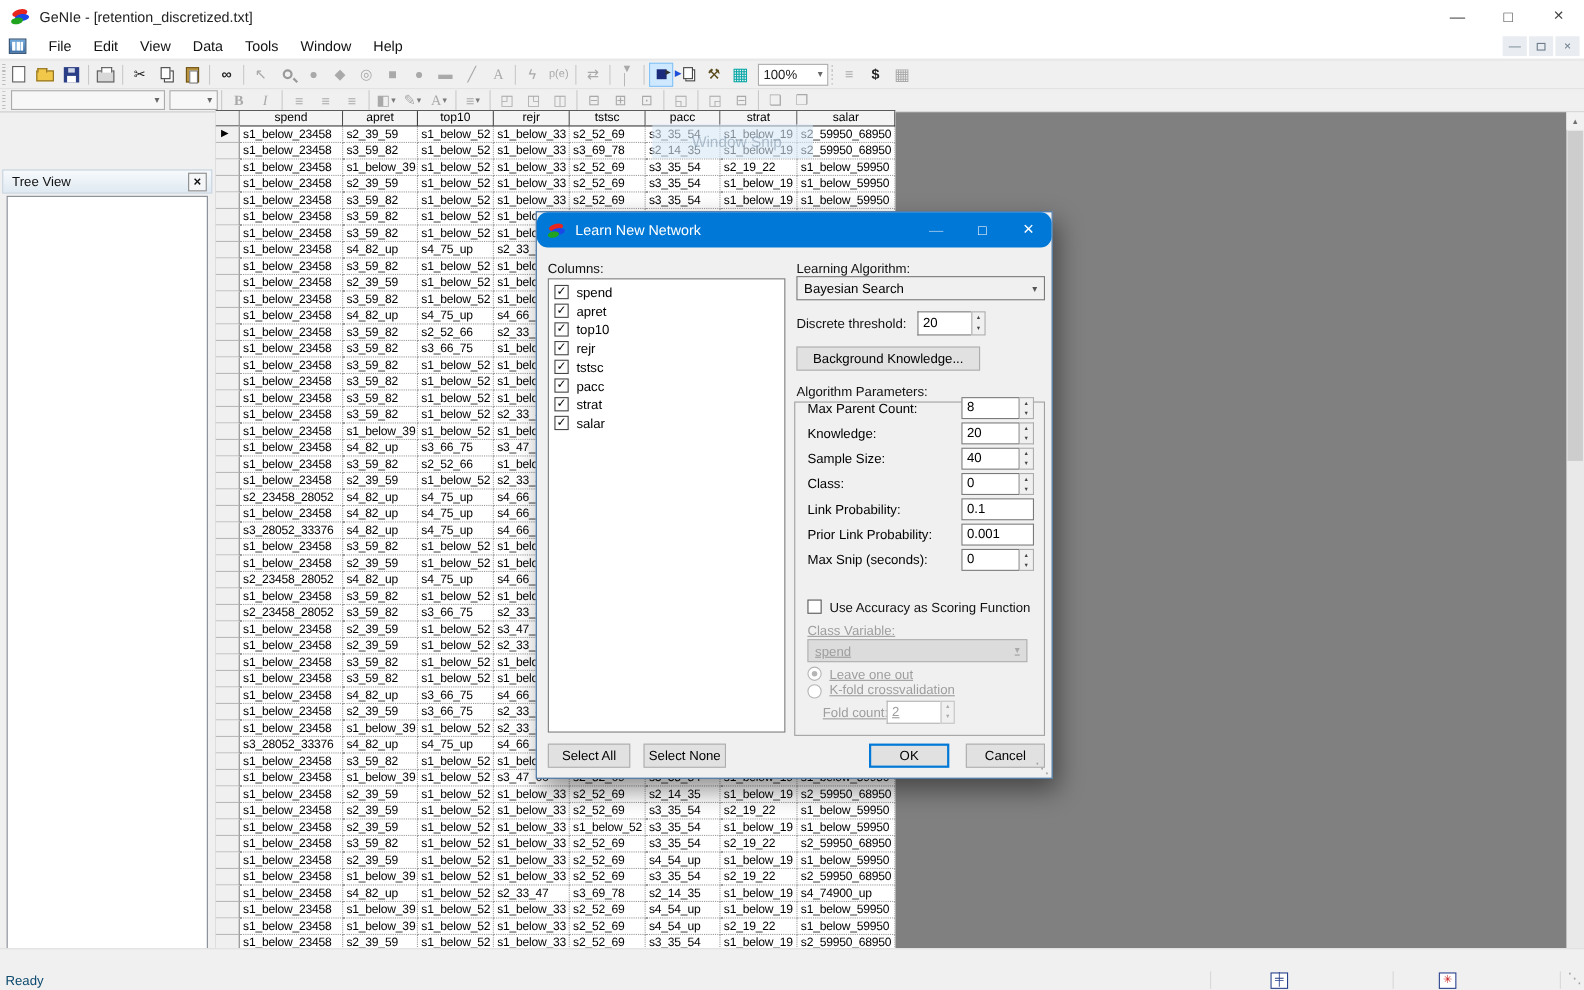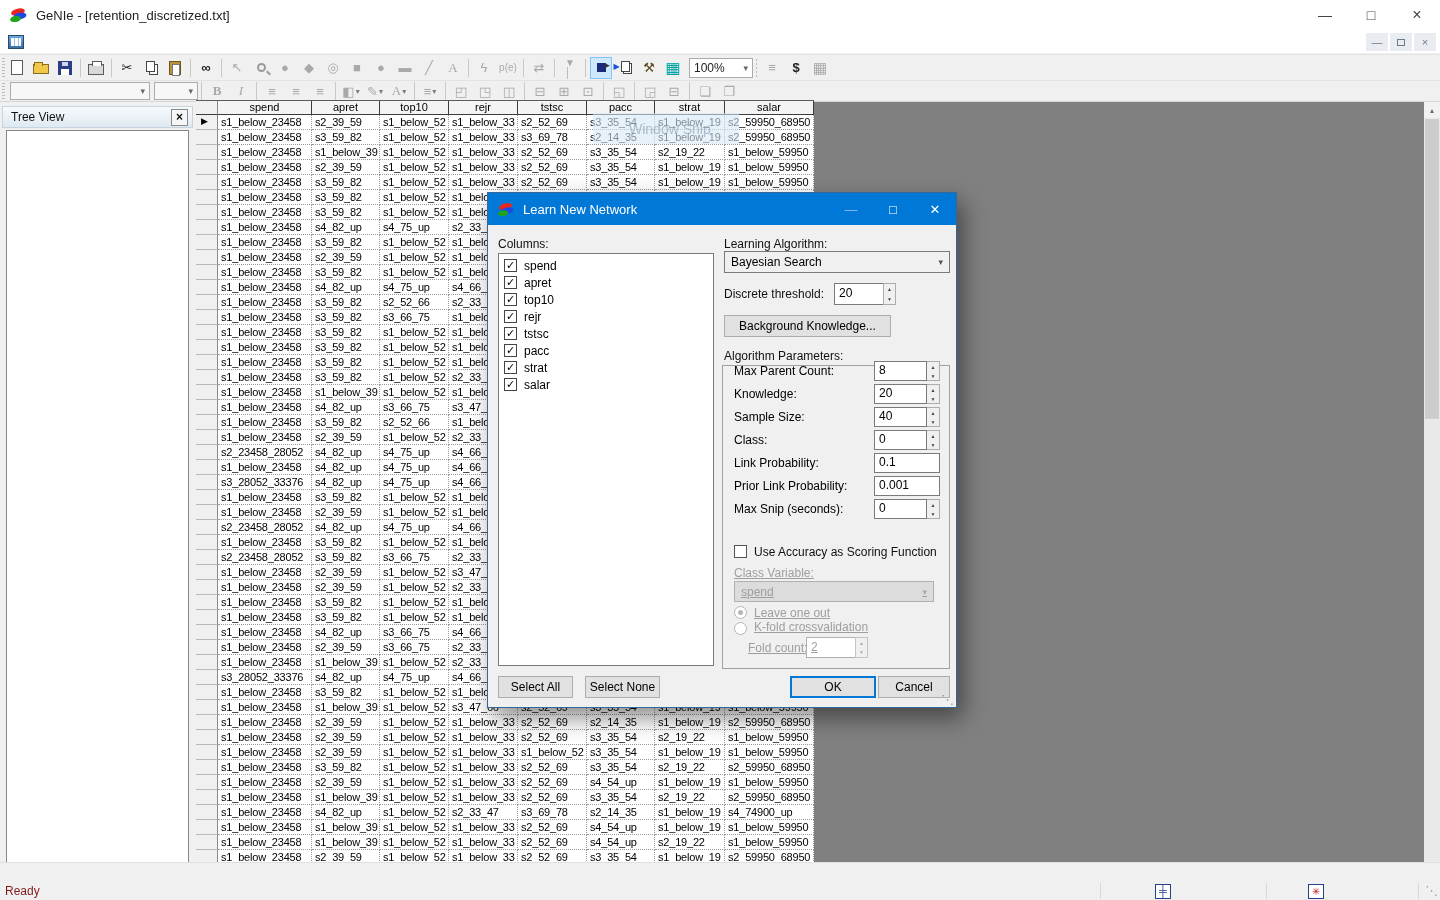--- a/index.html
+++ b/index.html
@@ -59,21 +59,21 @@
   .i-runcopy { position:relative; }
   .i-runcopy .pg { display:inline-block; width:9px; height:11px; border:1px solid #444; background:#fff; box-shadow:2px 2px 0 -1px #fff,2px 2px 0 0 #444; }
   .i-runcopy .tri { position:absolute; left:-7px; top:2px; font-size:8px; color:#1b4fd8; }
 
   
   #workarea { position:absolute; left:0; top:102px; width:1440px; height:760px; background:#808080; }
   #left-gutter { position:absolute; left:0; top:0; width:196px; height:760px; background:#f0f0f0; }
 
   
   #treepanel { position:absolute; left:2px; top:4px; width:191px; height:766px; }
-  #treehead { height:22px; background:linear-gradient(#f7fafc,#dfe9f2); border:1px solid #c6d4e0; display:flex; align-items:center; justify-content:space-between; padding:0 4px 0 8px; }
+  #treehead { height:22px; background:linear-gradient(#f7fafc,#dfe9f2); border:1px solid #c6d4e0; display:flex; align-items:center; justify-content:space-between; padding:0 4px 0 8px;margin-top:48px; }
   #treehead .ttl { font-size:12px; color:#111; }
   #treehead .x { width:17px; height:17px; border:1px solid #8a8a8a; background:#f4f6f8; display:flex; align-items:center; justify-content:center; font-size:12px; font-weight:bold; color:#111; }
   #treebody { margin:2px 4px 0 4px; height:740px; background:#fff; border:1px solid #828790; }
 
   
   #grid { position:absolute; left:196px; top:-2px; width:618px; height:764px; overflow:hidden; background:#fff; border-top:1px solid #5a5a5a; }
   .ghead { display:flex; height:14px; }
   .hc { background:#f4f4f4; border-right:1px solid #3c3c3c; border-bottom:1px solid #3c3c3c; font-size:11px; text-align:center; line-height:13px; overflow:hidden; }
   .gsel { width:22px; background:#f0f0f0; border-right:1px solid #8a8a8a; border-bottom:1px solid #b9b9b9; flex:0 0 22px; position:relative; }
   .ghead .gsel { border-bottom:1px solid #3c3c3c; }
@@ -96,30 +96,30 @@
   #vscroll .arr { position:absolute; left:0; width:16px; height:16px; background:#f1f1f1; color:#6f6f6f; font-size:8px; display:flex; align-items:center; justify-content:center; }
   #vscroll .up { top:0; }
   #vscroll .down { bottom:0; }
   #vscroll .thumb { position:absolute; left:1px; top:17px; width:14px; height:300px; background:#cdcdcd; }
 
   
   #snipghost { position:absolute; left:593px; top:11px; width:146px; height:31px; background:rgba(214,232,246,0.6); display:flex; align-items:center; padding-left:36px; font-size:14px; color:rgba(125,145,165,0.55); }
 
   
   #statusbar { position:absolute; left:0; top:862px; width:1440px; height:38px; background:#f0f0f0; border-top:1px solid #e0e0e0; }
-  #statusbar .ready { position:absolute; left:5px; top:21px; font-size:12px; color:#7f1d1d; }
+  #statusbar .ready { position:absolute; left:5px; top:21px; font-size:12px; color:#0c4a6e; }
   .st-sep { position:absolute; top:20px; width:1px; height:16px; background:#d8d8d8; }
   .st-icon { position:absolute; top:21px; width:16px; height:15px; border:1px solid #27408b; background:#fff; display:flex; align-items:center; justify-content:center; }
   .st-icon .g1 { color:#27408b; font-size:11px; line-height:1; }
   .st-icon .g2 { color:#cc2222; font-size:10px; line-height:1; }
   .sgrip { position:absolute; right:2px; bottom:2px; color:#a0a0a0; font-size:13px; }
 
   
   #dialog { position:absolute; left:487px; top:192px; width:470px; height:516px; background:#f0f0f0; border:1px solid #35679b; box-shadow:6px 10px 22px rgba(0,0,0,0.45); z-index:50; }
-  #dlg-title { height:32px; background:#0078d7; display:flex; align-items:center; color:#fff; }
+  #dlg-title { height:32px; background:#0078d7; display:flex; align-items:center; color:#fff;border-radius:10px; }
   #dlg-title .appicon { margin-left:9px; width:17px; height:17px; }
   #dlg-title .ttxt { margin-left:9px; font-size:13px; }
   .dctrls { margin-left:auto; display:flex; height:32px; }
   .dbtn { width:42px; height:32px; display:flex; align-items:center; justify-content:center; color:#fff; font-size:13px; }
   .dbtn.dmin { color:#8fc0ea; }
   #dialog .lab { position:absolute; font-size:12px; color:#111; }
   #dialog .lab.dis, #dialog .dis { color:#9e9e9e;text-decoration:underline; }
   #dlg-cols { position:absolute; left:10px; top:60px; width:216px; height:413px; background:#fff; border:1px solid #7a7a7a; padding-top:3px; }
   .lbi { display:flex; align-items:center; height:17px; padding-left:5px; }
   .cbx { width:13px; height:13px; border:1px solid #454545; background:#fff; font-size:11px; font-weight:bold; line-height:11px; text-align:center; color:#000; }
@@ -161,20 +161,29 @@
     <span class="title">GeNIe - [retention_discretized.txt]</span>
     <div class="wctrls">
       <div class="wbtn">—</div>
       <div class="wbtn">□</div>
       <div class="wbtn close">×</div>
     </div>
   </div>
 
   <div id="menubar">
     <div class="mdiicon"></div>
+    <div id="menu-items">
+        <span class="menu-item">File</span>
+        <span class="menu-item">Edit</span>
+        <span class="menu-item">View</span>
+        <span class="menu-item">Data</span>
+        <span class="menu-item">Tools</span>
+        <span class="menu-item">Window</span>
+        <span class="menu-item">Help</span>
+      </div>
     <div class="mdictrls">
       <div class="mdibtn">—</div>
       <div class="mdibtn">
           <span class="i-restore"></span>
         </div>
       <div class="mdibtn">×</div>
     </div>
   </div>
 
   <div id="toolbar1" class="toolbar">
@@ -1053,18 +1062,18 @@
 
     <span class="lab dis" style="left:260px;top:448px">Fold count:</span>
     <div class="spinwrap" style="left:318px;top:444px;height:21px">
       <div class="sval dis" style="border-color:#b0b0b0">2</div>
       <div class="spin" style="border-color:#c4c4c4">
           <div class="sb" style="color:#a9a9a9">▲</div>
           <div class="sb" style="color:#a9a9a9">▼</div>
         </div>
     </div>
 
-    <div class="dlgbtn def" style="left:302px;top:483px;width:86px">OK</div>
+    <div class="dlgbtn def" style="left:302px;top:483px;width:73px">OK</div>
     <div class="dlgbtn" style="left:390px;top:483px;width:72px">Cancel</div>
     <span id="dlg-grip">⋱</span>
   </div>
 
 </div>
 
 </body></html>

